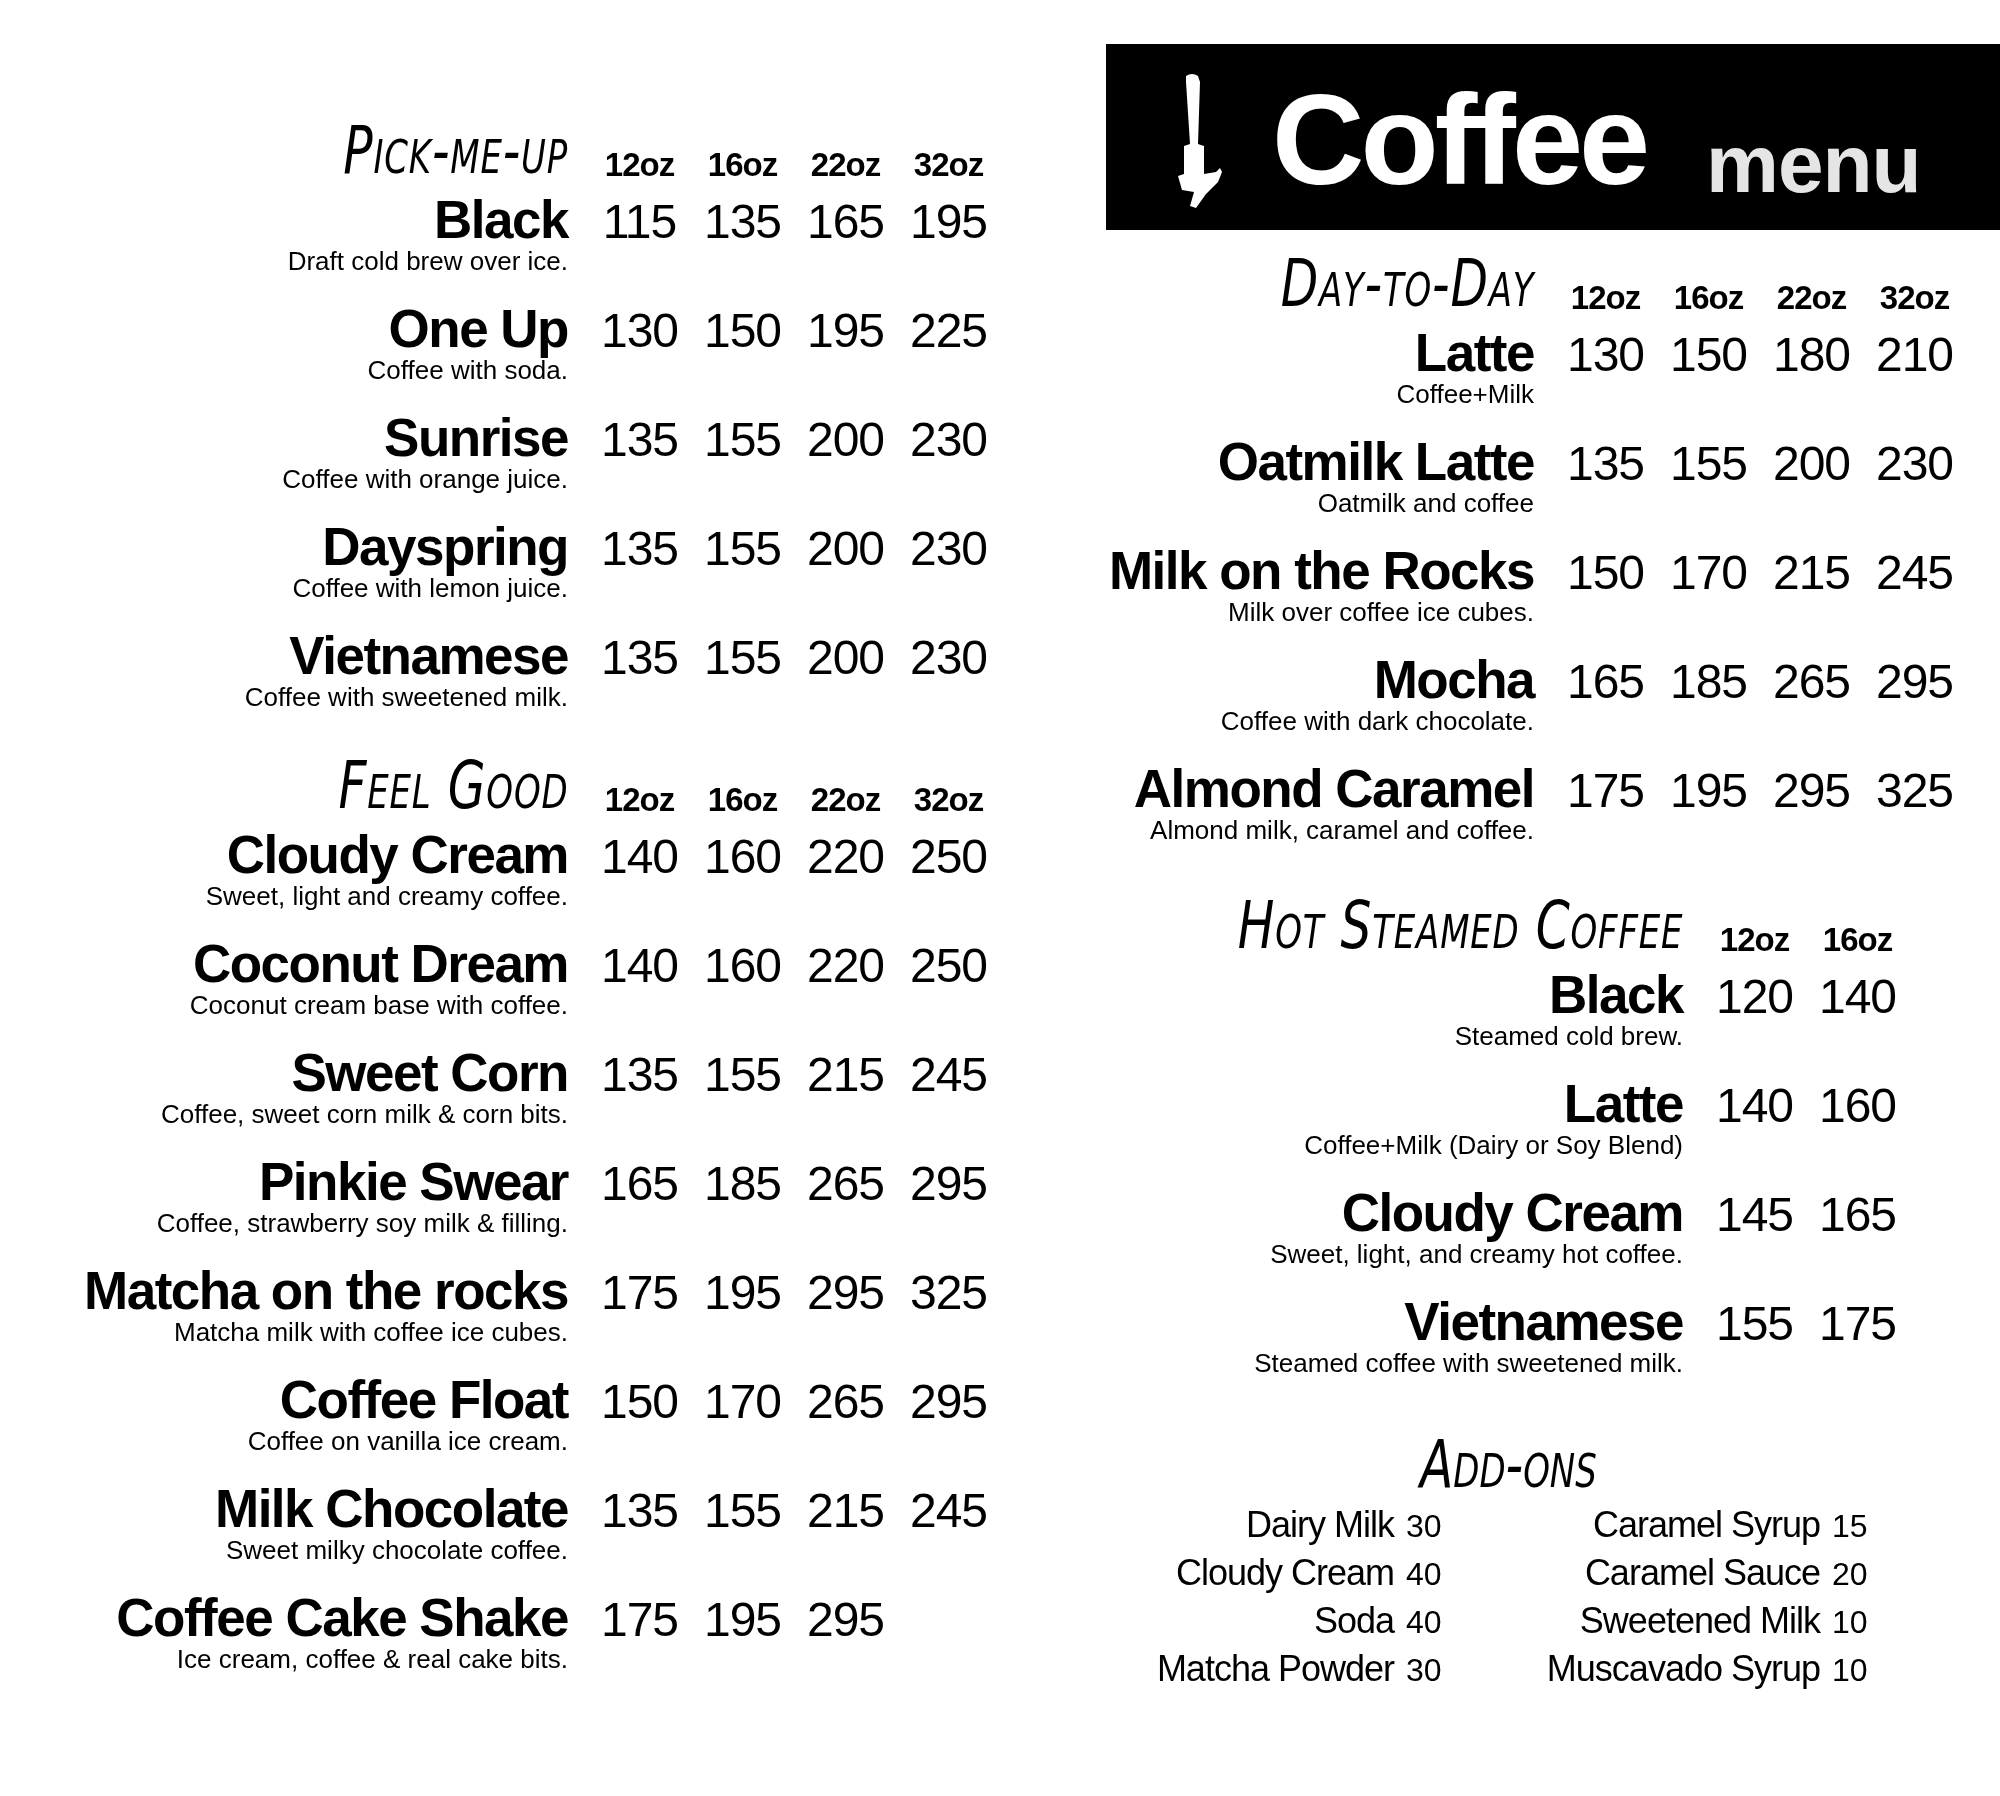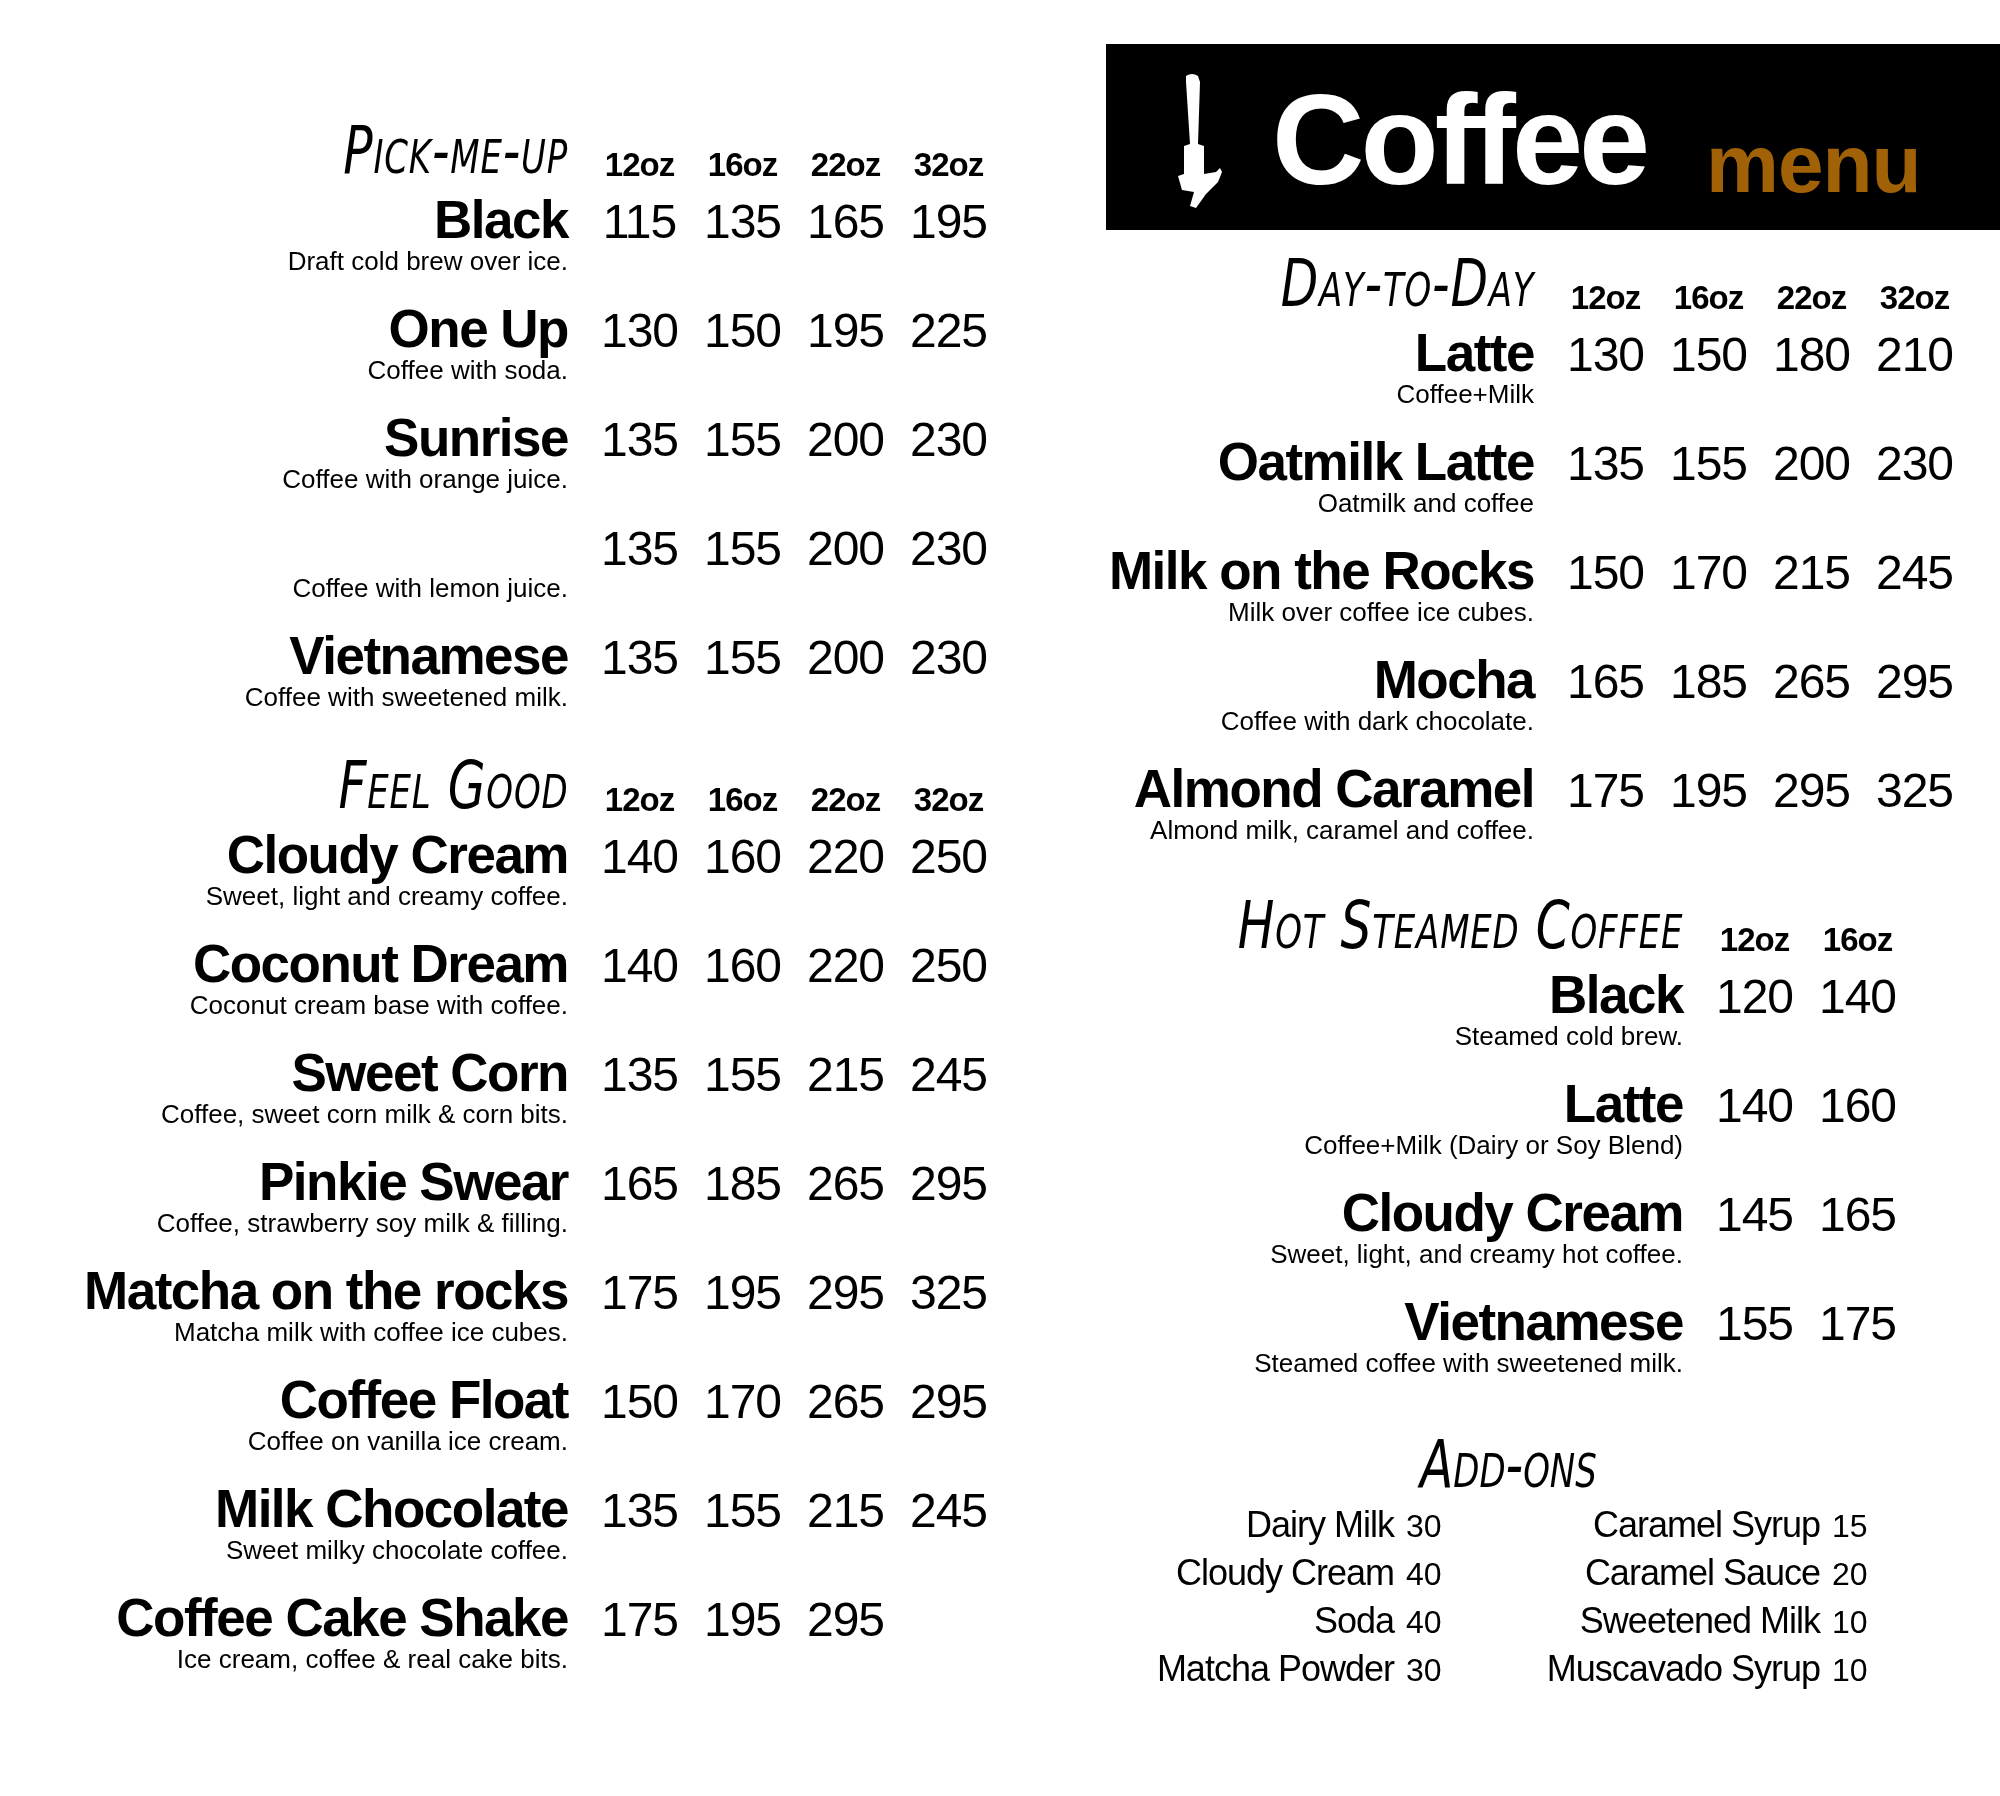--- a/index.html
+++ b/index.html
@@ -5,21 +5,21 @@
   html, body { margin: 0; padding: 0; background: #ffffff; }
   body { width: 2000px; height: 1796px; position: relative; overflow: hidden;
          font-family: "DejaVu Sans", sans-serif; color: #000; }
 
   .banner { position: absolute; left: 1106px; top: 24px; width: 894px; height: 186px;
             background: #000000; margin-top: 20px; }
   .banner .logo { position: absolute; left: 62px; top: 28px; width: 56px; height: 138px; }
   .banner .title { position: absolute; left: 166px; top: 26px; color: #fff;
                    font-family: "Liberation Sans", sans-serif; font-weight: bold;
                    font-size: 128px; line-height: 140px; letter-spacing: -4px; }
-  .banner .sub { position: absolute; left: 600px; top: 72px; color: #a16207;
+  .banner .sub { position: absolute; left: 600px; top: 72px; color: #e5e5e5;
                  font-family: "Liberation Sans", sans-serif; font-weight: bold;
                  font-size: 82px; line-height: 96px; letter-spacing: -1px; }
 
   .section { position: absolute; }
   .sec-head { position: relative; height: 80px; text-decoration: underline; }
   .sec-title { position: absolute; right: 0; bottom: 4px; font-family: "DejaVu Sans Condensed", "DejaVu Sans", sans-serif;
                font-style: italic; font-variant: small-caps; font-size: 66px; line-height: 70px;
                white-space: nowrap; transform: scaleX(0.82); transform-origin: right bottom; letter-spacing: 1px; }
   .sizes { position: absolute; bottom: 6px; display: flex; }
   .size { width: 103px; text-align: center; font-family: "Liberation Sans", sans-serif; font-weight: bold;
@@ -102,20 +102,21 @@
     <div class="name">Sunrise</div>
     <div class="desc">Coffee with orange juice.</div>
     <div class="prices">
         <div class="price">135</div>
         <div class="price">155</div>
         <div class="price">200</div>
         <div class="price">230</div>
       </div>
   </div>
   <div class="item">
+    <div class="name">Dayspring</div>
     <div class="desc">Coffee with lemon juice.</div>
     <div class="prices">
         <div class="price">135</div>
         <div class="price">155</div>
         <div class="price">200</div>
         <div class="price">230</div>
       </div>
   </div>
   <div class="item">
     <div class="name">Vietnamese</div>

